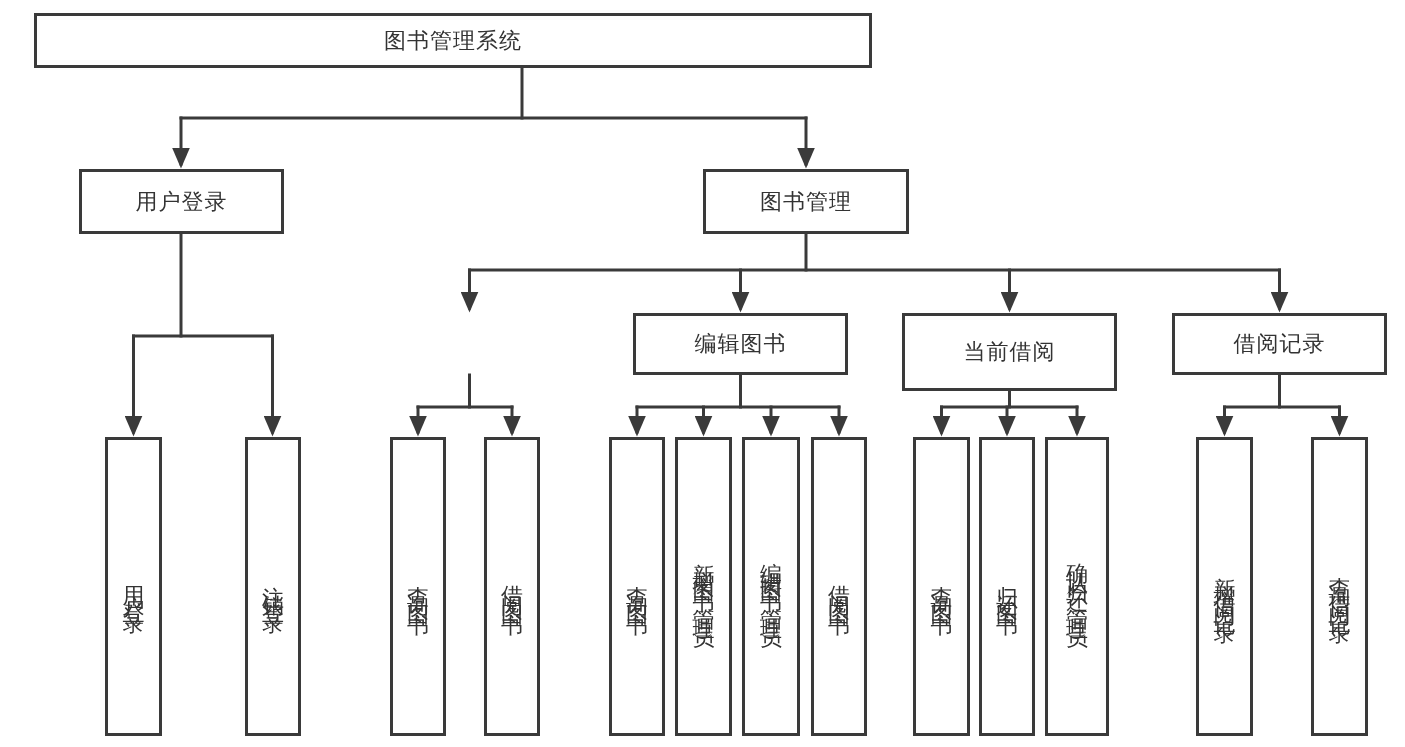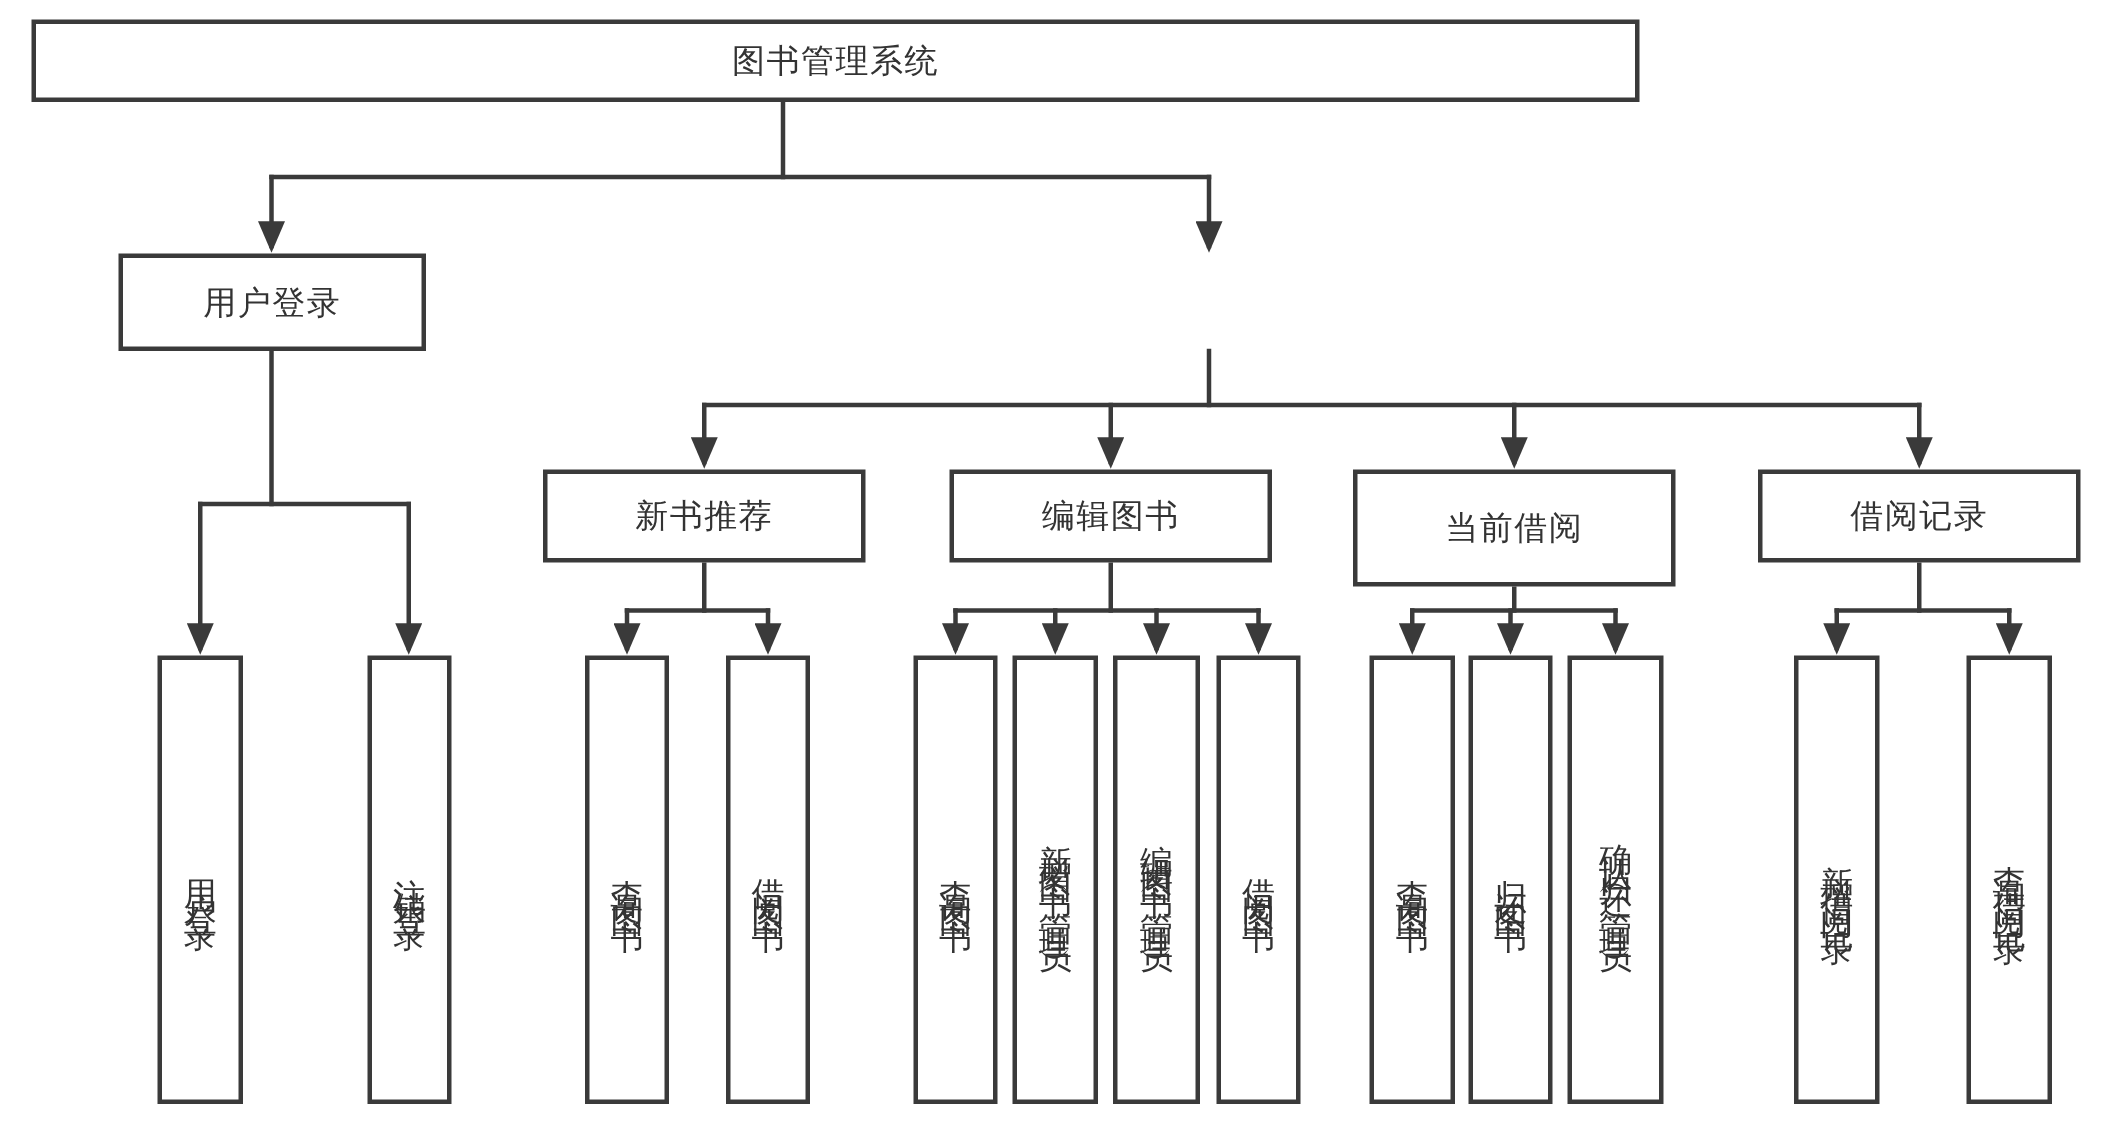--- a/index.html
+++ b/index.html
@@ -93,31 +93,31 @@
       <line x1="1007" y1="407" x2="1007" y2="432" marker-end="url(#arrow)"></line>
       <line x1="1077" y1="407" x2="1077" y2="432" marker-end="url(#arrow)"></line>
 
       <path d="M1279.5,375 V407"></path>
       <path d="M1224.5,407 H1339.5"></path>
       <line x1="1224.5" y1="407" x2="1224.5" y2="432" marker-end="url(#arrow)"></line>
       <line x1="1339.5" y1="407" x2="1339.5" y2="432" marker-end="url(#arrow)"></line>
     </g>
   </svg>
 
-  <div class="box hbox" style="left:21px; top:13px; width:1072px; height:55px;">
+  <div class="box hbox" style="left:34px; top:13px; width:838px; height:55px;">
     <span>图书管理系统</span>
   </div>
 
   <div class="box hbox" style="left:79px; top:169px; width:205px; height:65px;">
     <span>用户登录</span>
   </div>
+  <div class="box hbox" style="left:703px; top:169px; width:206px; height:65px;">
+    <span>图书管理</span>
+  </div>
 
-  <div class="box hbox" style="left:362px; top:313px; width:215px; height:62px;">
-    <span>新书推荐</span>
-  </div>
   <div class="box hbox" style="left:633px; top:313px; width:215px; height:62px;">
     <span>编辑图书</span>
   </div>
   <div class="box hbox" style="left:902px; top:313px; width:215px; height:78px;">
     <span>当前借阅</span>
   </div>
   <div class="box hbox" style="left:1172px; top:313px; width:215px; height:62px;">
     <span>借阅记录</span>
   </div>
 

